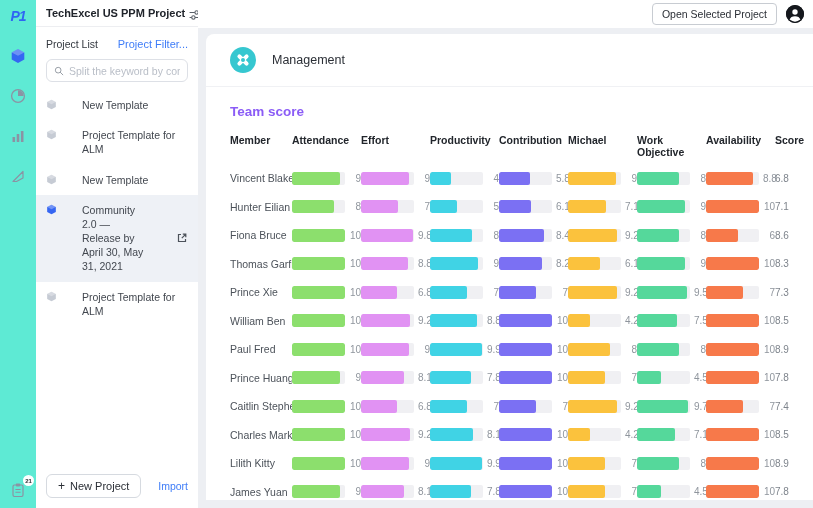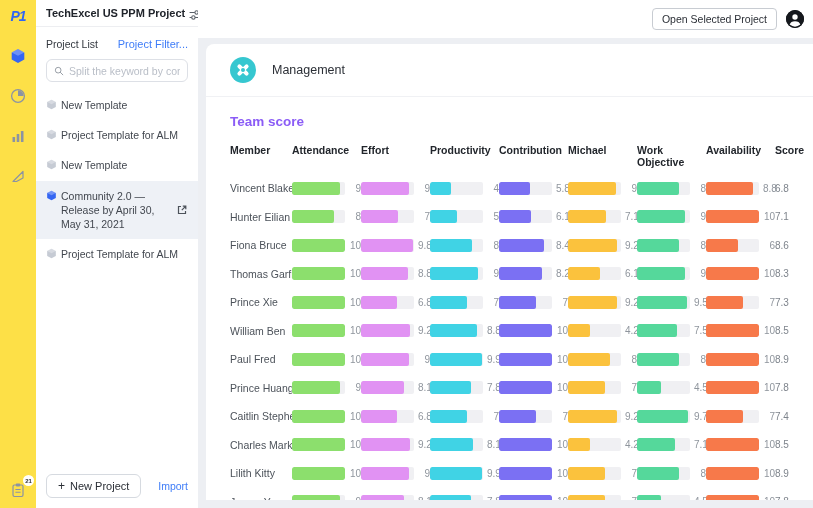--- a/index.html
+++ b/index.html
@@ -1,57 +1,57 @@
 <!DOCTYPE html>
 <html><head>
 <meta charset="utf-8">
 <style>
   * { margin:0; padding:0; box-sizing:border-box; }
   html,body { width:813px; height:508px; overflow:hidden; }
   body { font-family:"Liberation Sans", sans-serif; background:#edeff3; }
   .app { display:flex; width:813px; height:508px; }
 
   
-  .rail { width:36px; background:#fde047; display:flex; flex-direction:column; align-items:center; padding:8px 5px 10px; flex-shrink:0; }
+  .rail { width:36px; background:#5eead4; display:flex; flex-direction:column; align-items:center; padding:8px 5px 10px; flex-shrink:0; }
   .rail .logo { color:#2f66f3; font-weight:bold; font-style:italic; font-size:14px; letter-spacing:-1px; margin-bottom:24px; cursor:pointer; }
   .rail-icon { width:16px; height:16px; margin-bottom:24px; color:#8b93a3; cursor:pointer; }
   .rail-icon.active { color:#3566f2; }
   .rail-icon svg { width:16px; height:16px; display:block; }
   .rail-bottom { margin-top:auto; position:relative; }
   .badge { position:absolute; top:-7px; right:-8px; background:#fff; color:#2b2f36; font-size:6px; font-weight:bold; width:11px; height:11px; border-radius:50%; display:flex; align-items:center; justify-content:center; }
 
   
   .panel { width:162px; background:#fff; display:flex; flex-direction:column; flex-shrink:0; }
   .panel-header { height:27px; border-bottom:1px solid #edeef1; display:flex; align-items:center; justify-content:space-between; padding:0 10px; }
   .panel-title { font-size:11px; font-weight:bold; color:#20242b; white-space:nowrap; }
   .sliders { width:12px; height:12px; color:#5a6068; cursor:pointer; flex-shrink:0; margin-left:4px; }
   .panel-sub { display:flex; align-items:center; justify-content:space-between; padding:11px 10px 9px; }
   .panel-sub .label { font-size:10.5px; color:#33383f; }
   .panel-sub .link { font-size:11px; color:#3f7df8; cursor:pointer; }
   .search { margin:0 10px; height:23px; border:1px solid #dde0e6; border-radius:6px; display:flex; align-items:center; gap:5px; padding:0 7px; background:#fff; }
   .search svg { width:10px; height:10px; color:#9aa0a8; flex-shrink:0; }
   .search input { border:none; outline:none; width:100%; font-size:10.5px; color:#42474f; font-family:"Liberation Sans",sans-serif; }
   .search input::placeholder { color:#b9bec7; }
   .project-list { flex:1; overflow:hidden; padding-top:8px; }
-  .project-item { display:flex; align-items:flex-start; gap:4px; padding:8px 10px; cursor:pointer; }
+  .project-item { display:flex; align-items:flex-start; gap:25px; padding:8px 10px; cursor:pointer; }
   .project-item .cube { width:11px; height:11px; color:#c6cbd4; flex-shrink:0; margin-top:1px; }
   .project-item .cube svg { width:11px; height:11px; display:block; }
   .project-item .pname { font-size:10.5px; color:#42474f; line-height:1.35; }
   .project-item.selected { background:#eef1f6; }
   .project-item.selected .cube { color:#3566f2; }
   .project-item .ext { margin-left:auto; width:12px; height:12px; color:#4c525a; flex-shrink:0; align-self:center; cursor:pointer; }
   .project-item .ext svg { width:12px; height:12px; display:block; }
   .panel-footer { padding:10px; display:flex; align-items:center; justify-content:space-between; }
   .new-project-btn { border:1px solid #d6dae0; border-radius:6px; padding:5px 11px; font-size:11px; color:#2b2f36; background:#fff; display:flex; gap:5px; align-items:center; cursor:pointer; font-family:"Liberation Sans",sans-serif; }
   .new-project-btn .plus { font-size:12px; line-height:10px; }
   .import-link { color:#3f7df8; font-size:10.5px; cursor:pointer; }
 
   
   .main { flex:1; display:flex; flex-direction:column; min-width:0; background:#edeff3; }
-  .topbar { height:38px; background:#fff; display:flex; align-items:center; justify-content:flex-end; gap:9px; padding:0 9px; flex-shrink:0; }
+  .topbar { height:28px; background:#fff; display:flex; align-items:center; justify-content:flex-end; gap:9px; padding:0 9px; flex-shrink:0; }
   .open-btn { border:1px solid #c8ccd2; border-radius:4px; background:#fff; font-size:10.5px; color:#2b2f36; padding:4px 9px; cursor:pointer; font-family:"Liberation Sans",sans-serif; }
   .avatar { width:18px; height:18px; border-radius:50%; background:#15181d; cursor:pointer; flex-shrink:0; }
   .avatar svg { width:18px; height:18px; display:block; }
 
   .card { flex:1; margin:6px 0 8px 8px; background:#fff; border-radius:8px 0 0 0; display:flex; flex-direction:column; overflow:hidden; }
   .card-header { display:flex; align-items:center; gap:16px; padding:13px 24px; border-bottom:1px solid #f0f1f4; }
   .mgmt-icon { width:26px; height:26px; border-radius:50%; background:#36c7d0; display:flex; align-items:center; justify-content:center; flex-shrink:0; }
   .mgmt-icon svg { width:14px; height:14px; display:block; }
   .mgmt-label { font-size:12.5px; color:#2b2f36; }
 

